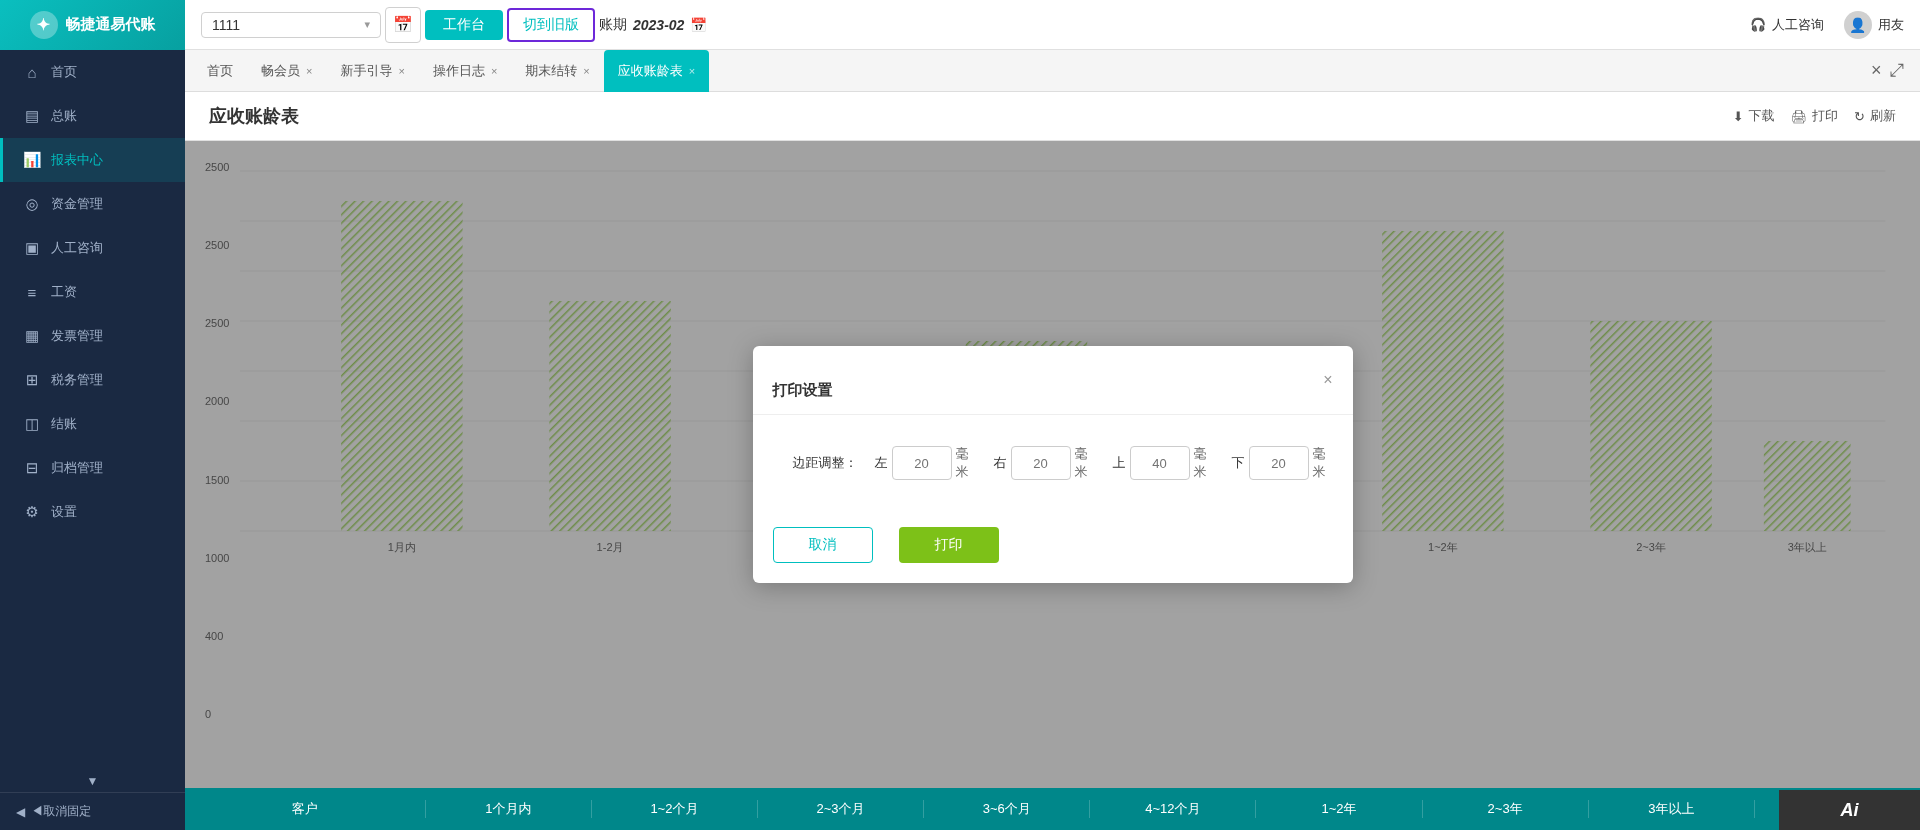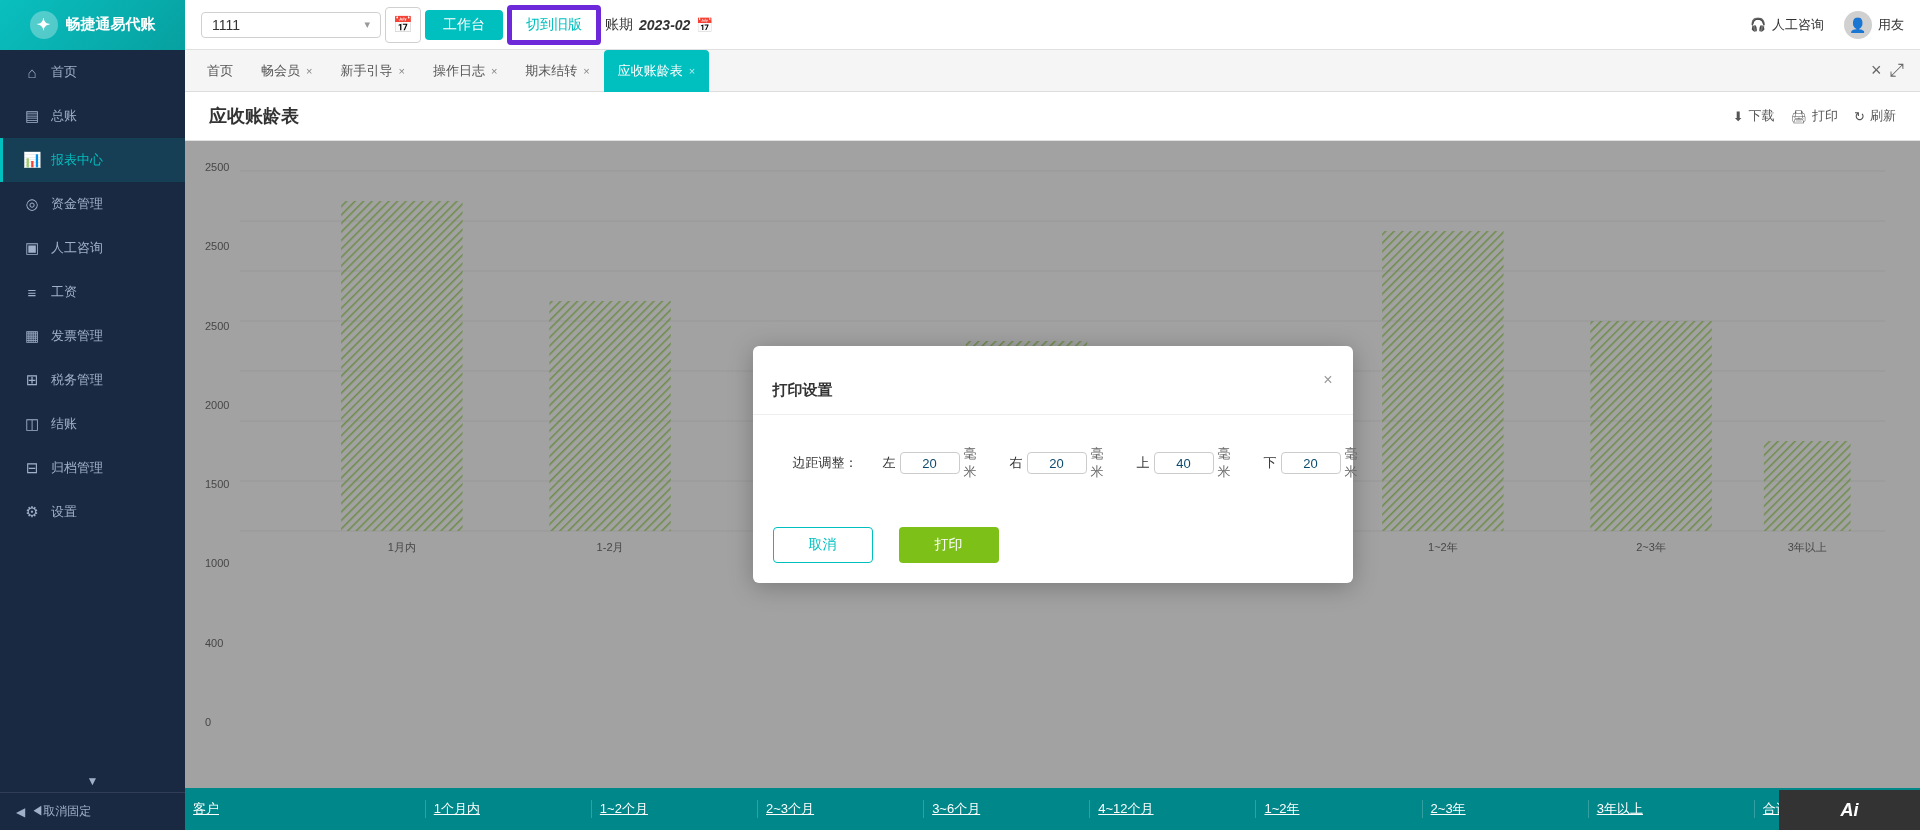--- a/index.html
+++ b/index.html
@@ -46,21 +46,21 @@
     .header-icon-btn {
       width: 36px; height: 36px; border: 1px solid #d0d0d0; border-radius: 4px;
       display: flex; align-items: center; justify-content: center; cursor: pointer; background: #fff;
       color: #666; font-size: 16px;
     }
     .workbench-btn {
       background: #00bfbf; color: #fff; border: none; border-radius: 4px;
       padding: 6px 18px; font-size: 14px; cursor: pointer;
     }
     .switch-version-btn {
-      border: 5px solid #6d28d9; color: #00bfbf; background: #fff; border-radius: 4px;
+      border: 2px solid #6d28d9; color: #00bfbf; background: #fff; border-radius: 4px;
       padding: 6px 14px; font-size: 14px; cursor: pointer;
     }
     .account-period { display: flex; align-items: center; gap: 6px; color: #333; font-size: 14px; }
     .header-right {
       margin-left: auto; display: flex; align-items: center; gap: 20px;
     }
     .support-link { display: flex; align-items: center; gap: 5px; color: #333; cursor: pointer; font-size: 13px; }
     .user-area { display: flex; align-items: center; gap: 6px; cursor: pointer; color: #333; font-size: 13px; }
     .user-avatar {
       width: 28px; height: 28px; border-radius: 50%; background: #d0d0d0;
@@ -136,21 +136,21 @@
       display: flex; align-items: center; gap: 5px; color: #555;
       cursor: pointer; font-size: 13px; background: none; border: none;
     }
 
     
     .bottom-table {
       height: 42px; background: #00878a; display: flex; align-items: center;
       color: #fff; font-size: 13px;
     }
     .bottom-table-cell {
-      flex: 1; text-align: left; padding: 0 8px; border-right: 1px solid rgba(255,255,255,0.2); text-decoration: underline;
+      flex: 1; text-align: center; padding: 0 8px; border-right: 1px solid rgba(255,255,255,0.2);
     }
     .bottom-table-cell:last-child { border-right: none; }
     .bottom-table-cell.customer { flex: 1.5; }
 
     
     .ai-watermark {
       position: fixed; bottom: 0; right: 0;
       width: 141px; height: 40px;
       background: #333; color: #fff;
       display: flex; align-items: center; justify-content: center;
@@ -170,27 +170,27 @@
       width: 600px; padding: 0;
       z-index: 20;
     }
     .modal-header {
       padding: 14px 20px; border-bottom: 1px solid #eee;
       display: flex; align-items: center; justify-content: space-between;
     }
     .modal-title { font-size: 15px; font-weight: bold; color: #333; margin-top: 21px; }
     .modal-close { cursor: pointer; color: #999; font-size: 16px; background: none; border: none; }
     .modal-body { padding: 30px 40px; }
-    .modal-row { display: flex; align-items: center; gap: 25px; font-size: 13px; color: #333; }
+    .modal-row { display: flex; align-items: center; gap: 17px; font-size: 13px; color: #333; }
     .margin-label { white-space: nowrap; }
     .margin-group { display: flex; align-items: center; gap: 4px; margin-right: 8px; }
     .margin-dir { color: #333; }
     .margin-input {
-      width: 60px; height: 22px; border: 1px solid #ccc; border-radius: 4px;
-      text-align: center; font-size: 13px; color: #0c4a6e;
+      width: 60px; height: 34px; border: 1px solid #ccc; border-radius: 4px;
+      text-align: center; font-size: 13px; color: #737373;
     }
     .margin-unit { color: #666; }
     .modal-footer {
       padding: 16px 20px 20px; display: flex; align-items: center; justify-content: flex-start; gap: 26px;
     }
     .btn-cancel {
       width: 100px; height: 36px; border: 1px solid #00bfbf; border-radius: 4px;
       background: #fff; color: #00bfbf; font-size: 14px; cursor: pointer;
     }
     .btn-print {
@@ -350,21 +350,21 @@
               <span>↻</span>
               <span>刷新</span>
             </button>
           </div>
         </div>
 
         <div style="flex:1; position:relative; background:#e8e8e8; overflow:hidden;">
 
           <div style="width:100%; height:100%; position:relative;">
 
-            <div style="position:absolute; left:20px; top:20px; bottom:60px; display:flex; flex-direction:column; justify-content:space-between; color:#666; font-size:11px; z-index:1;">
+            <div style="position:absolute; left:20px; top:20px; bottom:68px; display:flex; flex-direction:column; justify-content:space-between; color:#666; font-size:11px; z-index:1;">
               <span>2500</span>
               <span>2500</span>
               <span>2500</span>
               <span>2000</span>
               <span>1500</span>
               <span>1000</span>
               <span>400</span>
               <span>0</span>
             </div>
 

